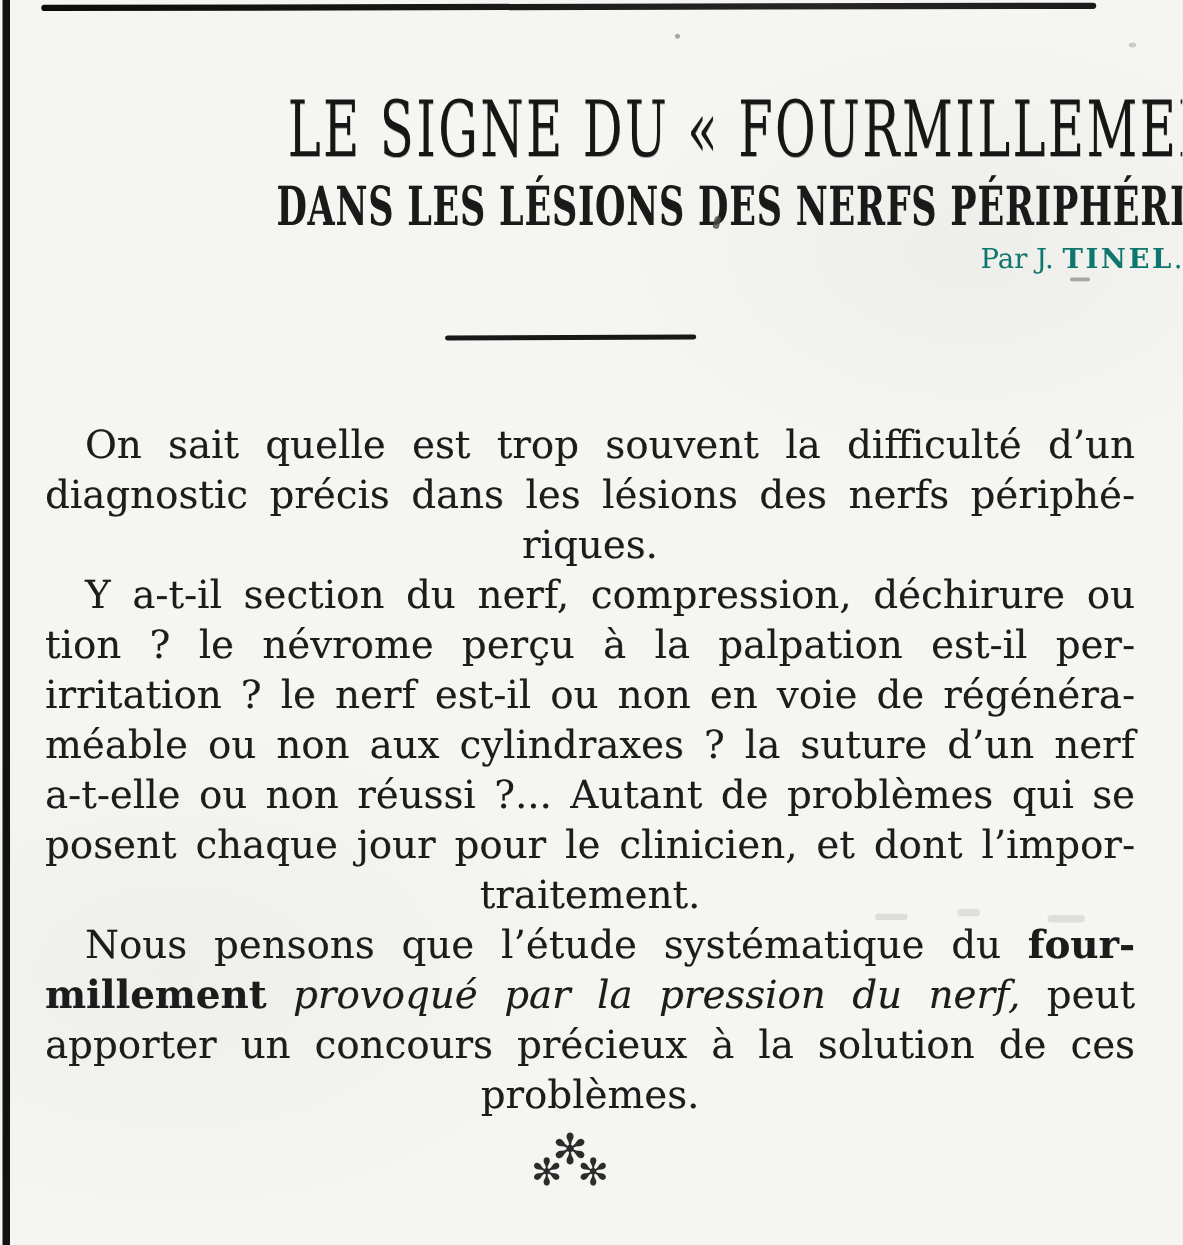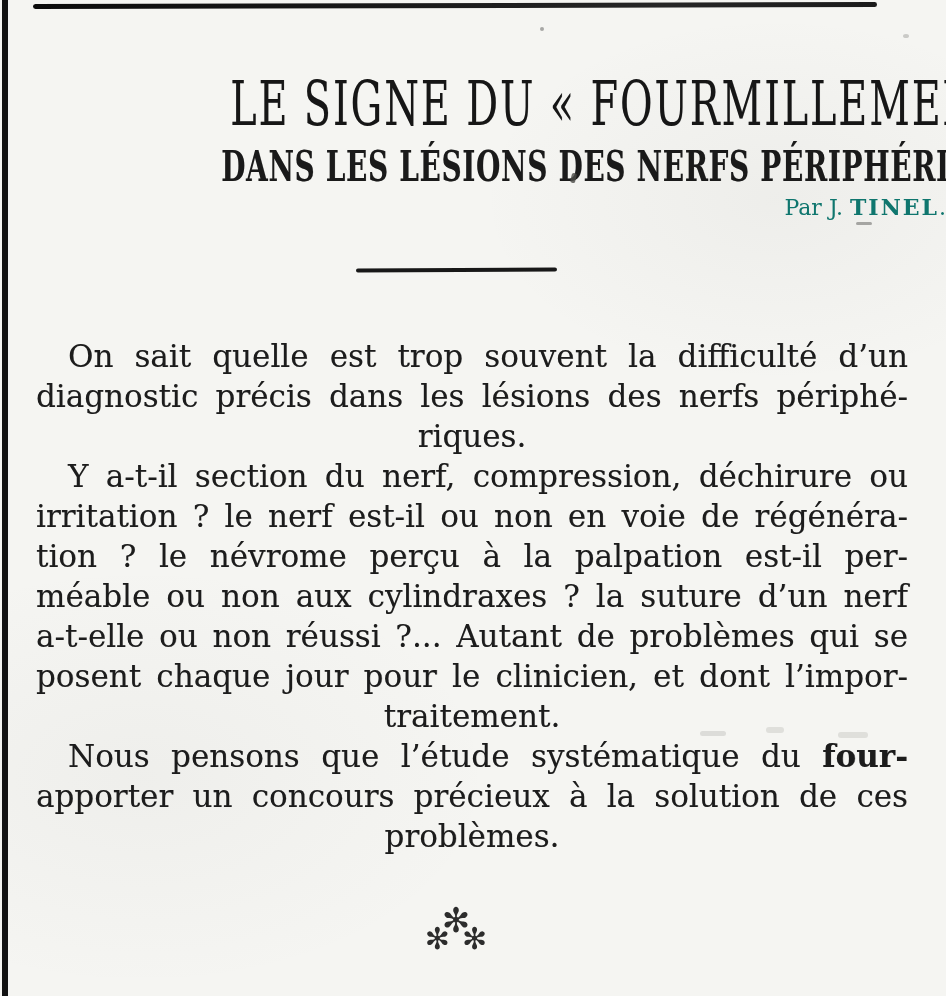--- a/index.html
+++ b/index.html
@@ -72,27 +72,28 @@
 
   <div class="byline"><span>Par J. </span><span class="name">TINEL</span><span>.</span></div>
 
   <div class="separator"></div>
 
   <main class="article-body" id="article-body">
       <div class="bodyline just ind"><span>On sait quelle est trop souvent la difficulté d’un</span></div>
       <div class="bodyline just"><span>diagnostic précis dans les lésions des nerfs périphé-</span></div>
       <div class="bodyline"><span>riques.</span></div>
       <div class="bodyline just ind"><span>Y a-t-il section du nerf, compression, déchirure ou</span></div>
+      <div class="bodyline just"><span>tion ? le névrome perçu à la palpation est-il per-</span></div>
       <div class="bodyline just"><span>irritation ? le nerf est-il ou non en voie de régénéra-</span></div>
-      <div class="bodyline just"><span>tion ? le névrome perçu à la palpation est-il per-</span></div>
       <div class="bodyline just"><span>méable ou non aux cylindraxes ? la suture d’un nerf</span></div>
       <div class="bodyline just"><span>a-t-elle ou non réussi ?... Autant de problèmes qui se</span></div>
       <div class="bodyline just"><span>posent chaque jour pour le clinicien, et dont l’impor-</span></div>
       <div class="bodyline"><span>traitement.</span></div>
       <div class="bodyline just ind"><span>Nous pensons que l’étude systématique du </span><span class="b">four-</span></div>
+      <div class="bodyline just"><span class="b">millement</span><span> </span><span class="i">provoqué par la pression du nerf,</span><span> peut</span></div>
       <div class="bodyline just"><span>apporter un concours précieux à la solution de ces</span></div>
       <div class="bodyline"><span>problèmes.</span></div>
     </main>
 
   <div class="asterism">
     <div class="ast-row-top"><span>✻</span></div>
     <div class="ast-row-bottom"><span>✻</span><span>✻</span></div>
   </div>
 
   <div class="speck" style="left:540px;top:27px;width:4px;height:4px;border-radius:50%;opacity:.45;"></div>

